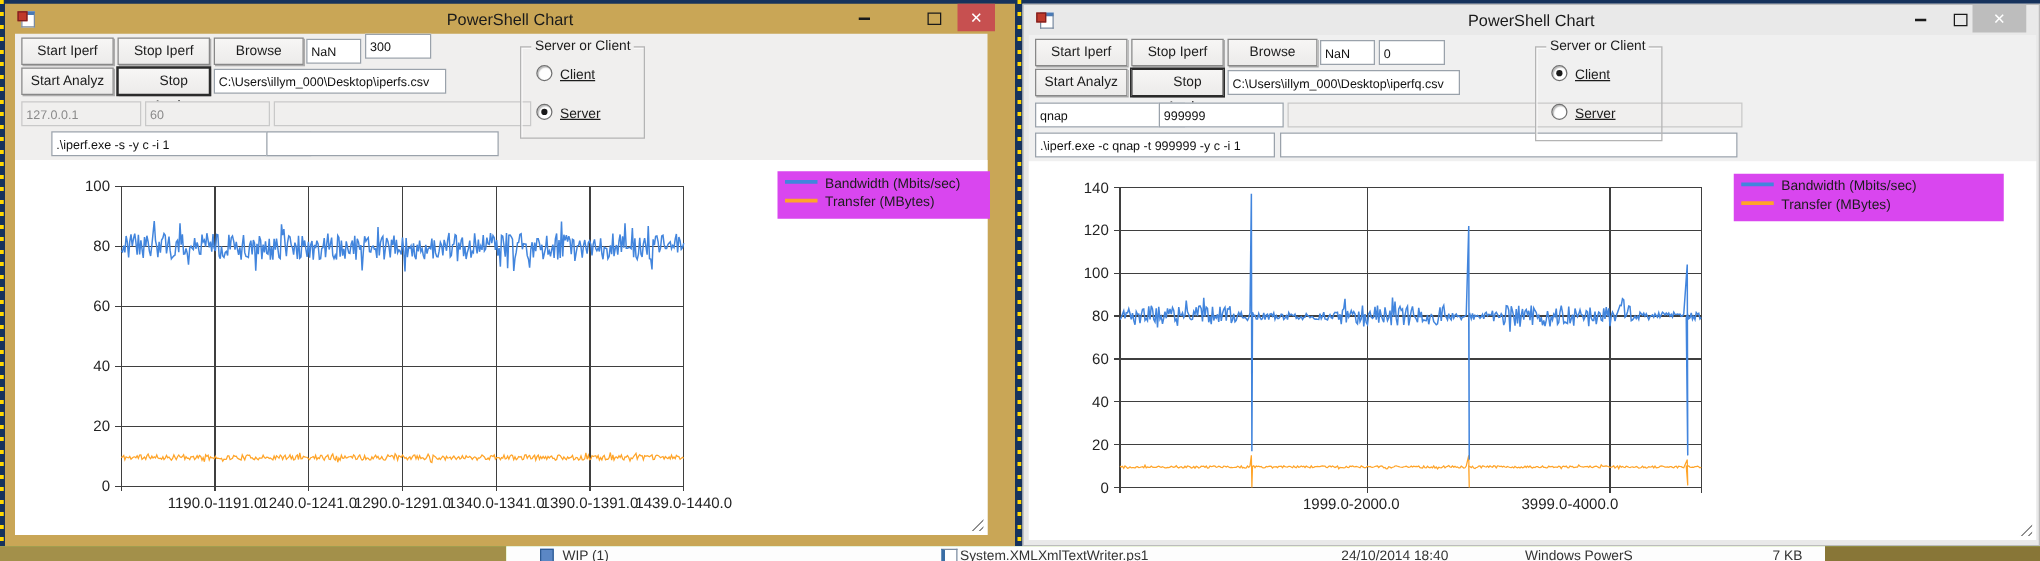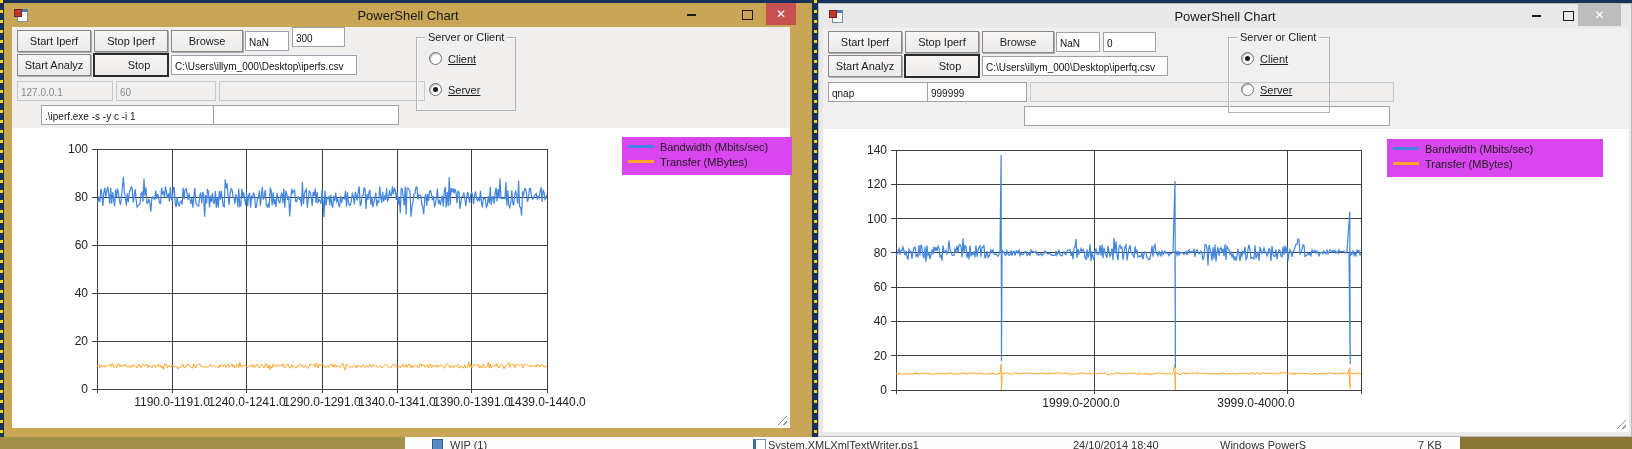--- a/index.html
+++ b/index.html
@@ -167,20 +167,21 @@
       <input class="txt" style="left: 280px; top: 4px; width: 53px;" value="0">
 
       <div class="btn" style="left:5px;top:27px;width:74px;">Start Analyz</div>
       <div class="btn focused" style="left:82px;top:27px;width:74px;">Stop Analyz</div>
       <input class="txt" style="left: 159px; top: 28px; width: 186px;" value="C:\Users\illym_000\Desktop\iperfq.csv">
 
       <input class="txt" style="left: 5px; top: 54px; width: 120px;" value="qnap">
       <input class="txt" style="left: 104px; top: 54px; width: 100px;" value="999999">
       <input class="txt dis" style="left: 207px; top: 54px; width: 364px;">
 
+      <input class="txt" style="left: 5px; top: 78px; width: 192px;" value=".\iperf.exe -c qnap -t 999999 -y c -i 1">
       <input class="txt" style="left: 201px; top: 78px; width: 366px;" value="">
 
       <div class="groupbox" style="left:405px;top:9px;width:100px;height:74px;">
         <span class="gbl" style="background:#f0f0f0;">Server or Client</span>
         <div class="radiorow" style="top:14px;">
           <span class="radio checked"></span><span class="rlabel">Client</span>
         </div>
         <div class="radiorow" style="top:45px;">
           <span class="radio"></span><span class="rlabel">Server</span>
         </div>

